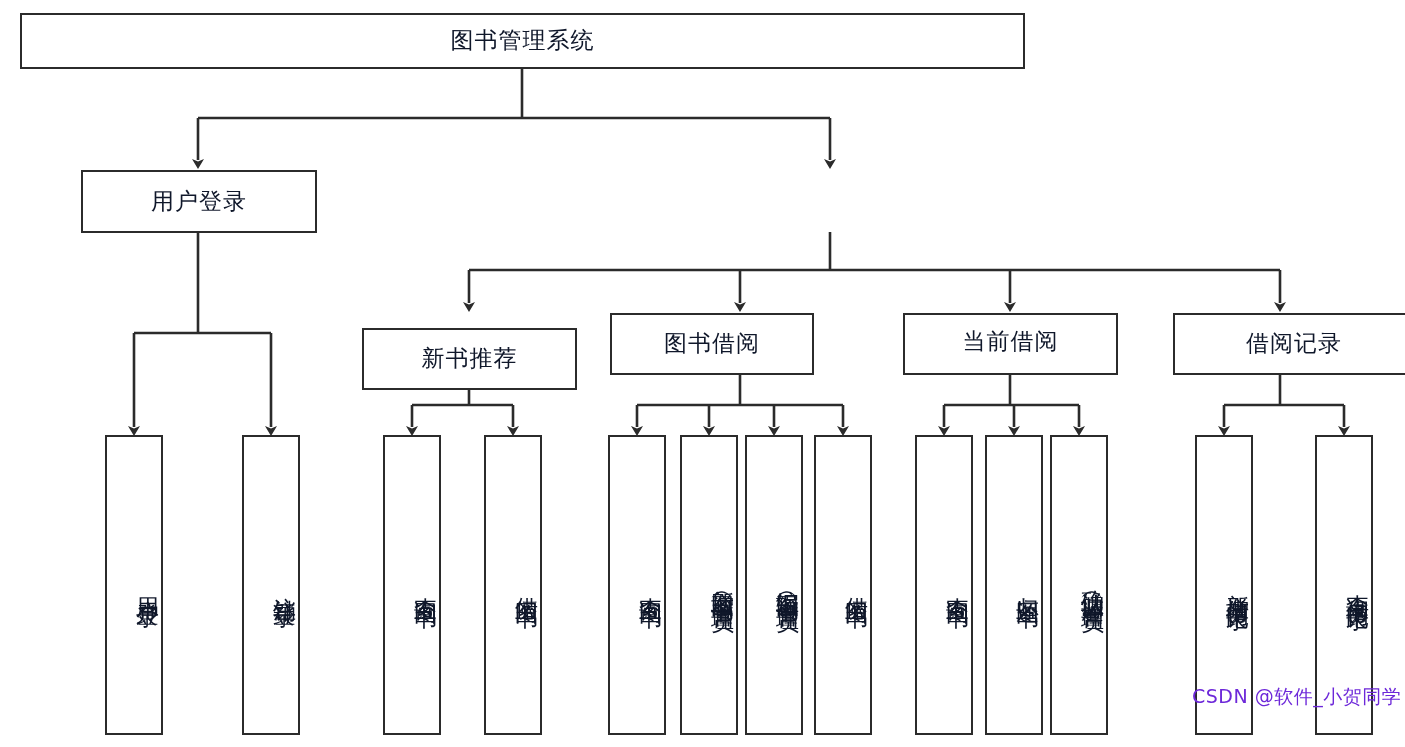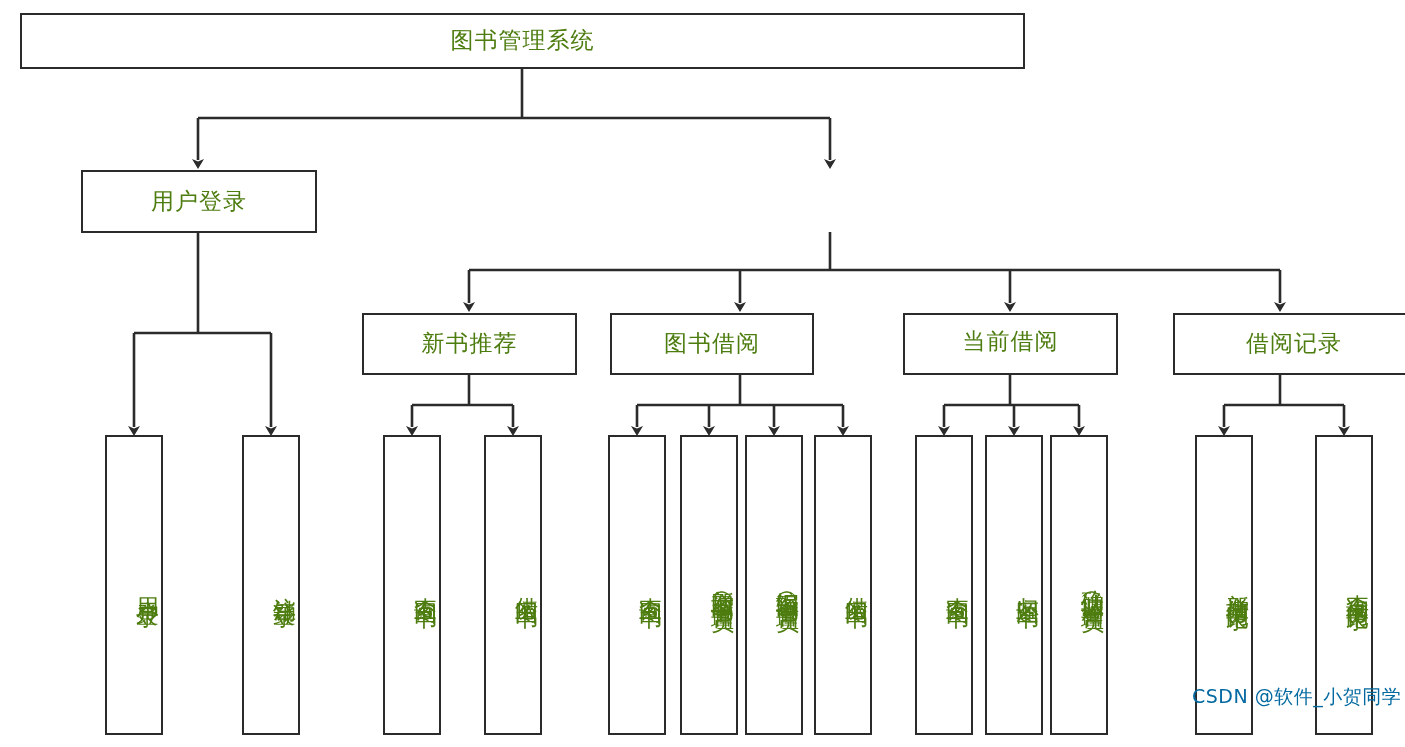--- a/index.html
+++ b/index.html
@@ -29,21 +29,21 @@
   }
   .node {
     position: absolute;
     box-sizing: border-box;
     border: 2px solid #2b2b2b;
     background: #ffffff;
     display: flex;
     align-items: center;
     justify-content: center;
     text-align: left;
-    color: #4d7c0f;
+    color: #0f172a;
     line-height: 1.18;
   }
   .node.horiz {
     font-size: 23px;
     letter-spacing: 1px;
     padding: 0 6px;
   }
   .node.vert {
     writing-mode: vertical-rl;
     text-orientation: upright;
@@ -57,21 +57,21 @@
     align-items: flex-start;
   }
   .node-label {
     display: block;
   }
   #watermark {
     position: absolute;
     left: 1192px;
     top: 684px;
     font-size: 19px;
-    color: #0369a1;
+    color: #6d28d9;
     white-space: nowrap;
     font-family: "DejaVu Sans", "Liberation Sans", sans-serif;
     letter-spacing: 0.5px;
   }
 </style>
 </head>
 <body>
 
 <div id="canvas">
 
@@ -127,21 +127,21 @@
   </svg>
 
   <div class="node horiz" style="left:20px; top:13px; width:1005px; height:56px;">
     <span class="node-label">图书管理系统</span>
   </div>
 
   <div class="node horiz" style="left:81px; top:170px; width:236px; height:63px;">
     <span class="node-label">用户登录</span>
   </div>
 
-  <div class="node horiz" style="left:362px; top:313px; width:215px; height:62px;">
+  <div class="node horiz" style="left:362px; top:328px; width:215px; height:62px;">
     <span class="node-label">新书推荐</span>
   </div>
   <div class="node horiz" style="left:610px; top:313px; width:204px; height:62px;">
     <span class="node-label">图书借阅</span>
   </div>
   <div class="node horiz" style="left:903px; top:313px; width:215px; height:62px;font-family:Liberation Mono, monospace;">
     <span class="node-label">当前借阅</span>
   </div>
   <div class="node horiz" style="left:1173px; top:313px; width:242px; height:62px;">
     <span class="node-label">借阅记录</span>

